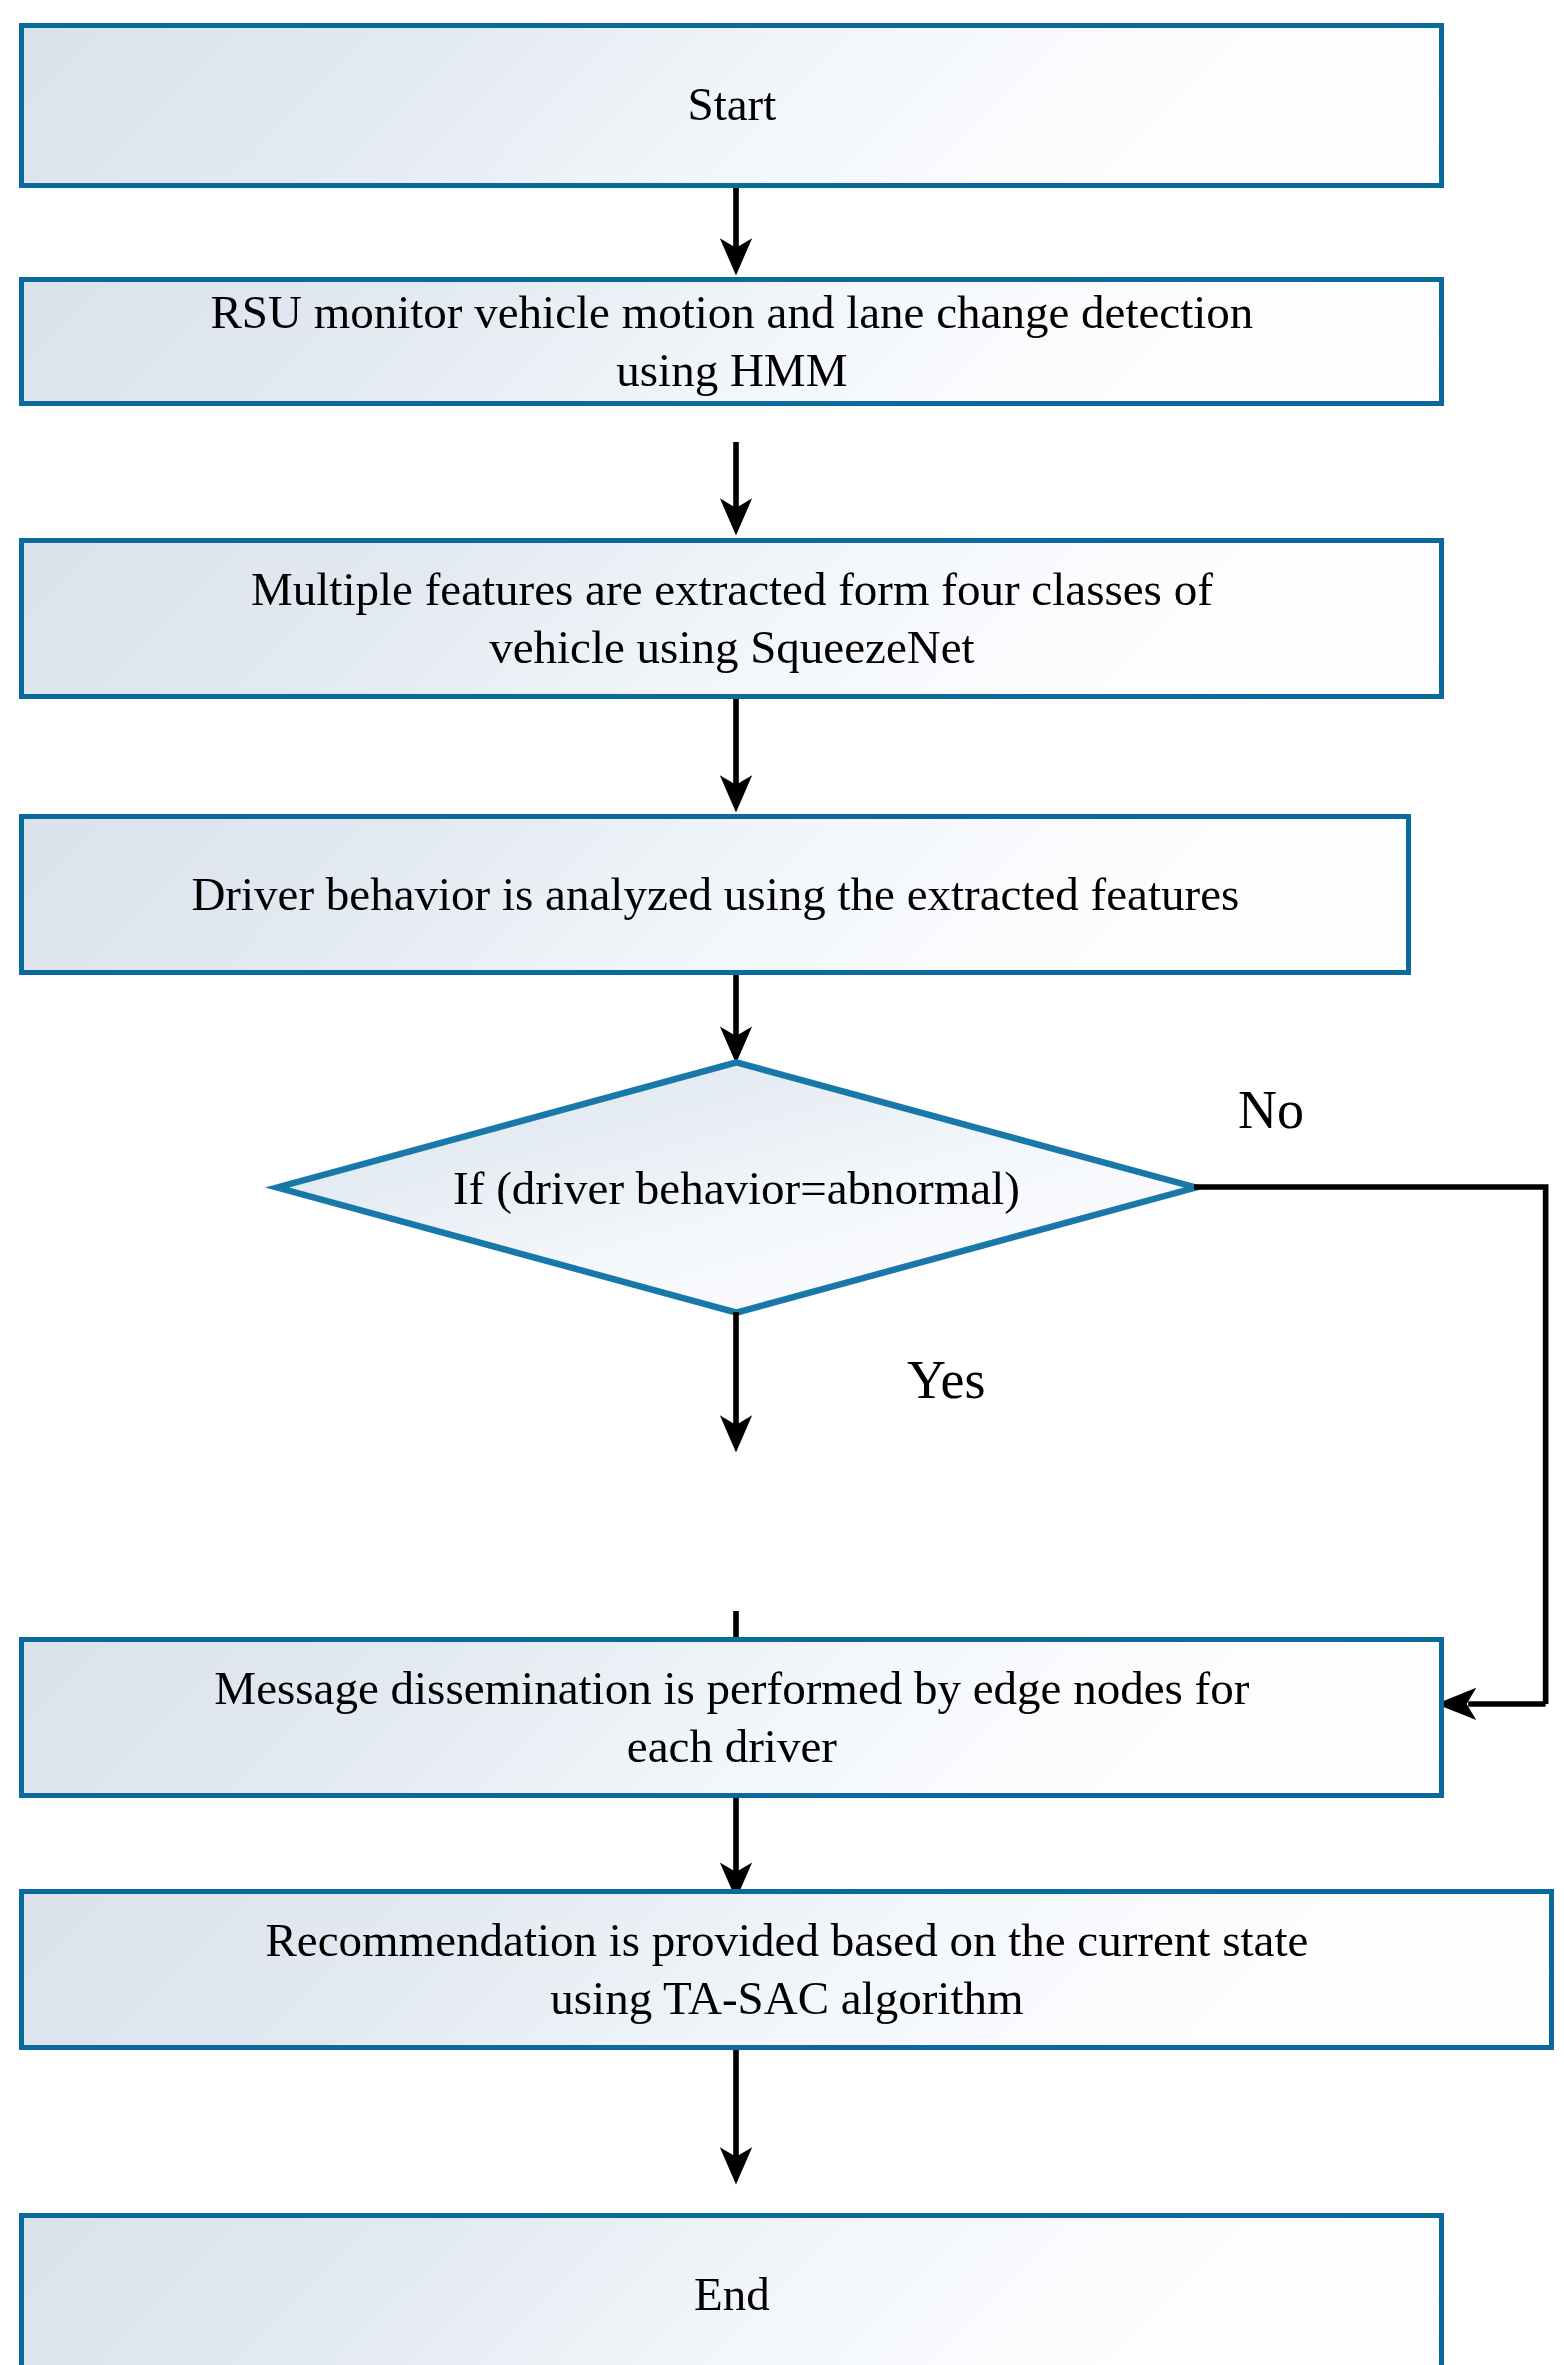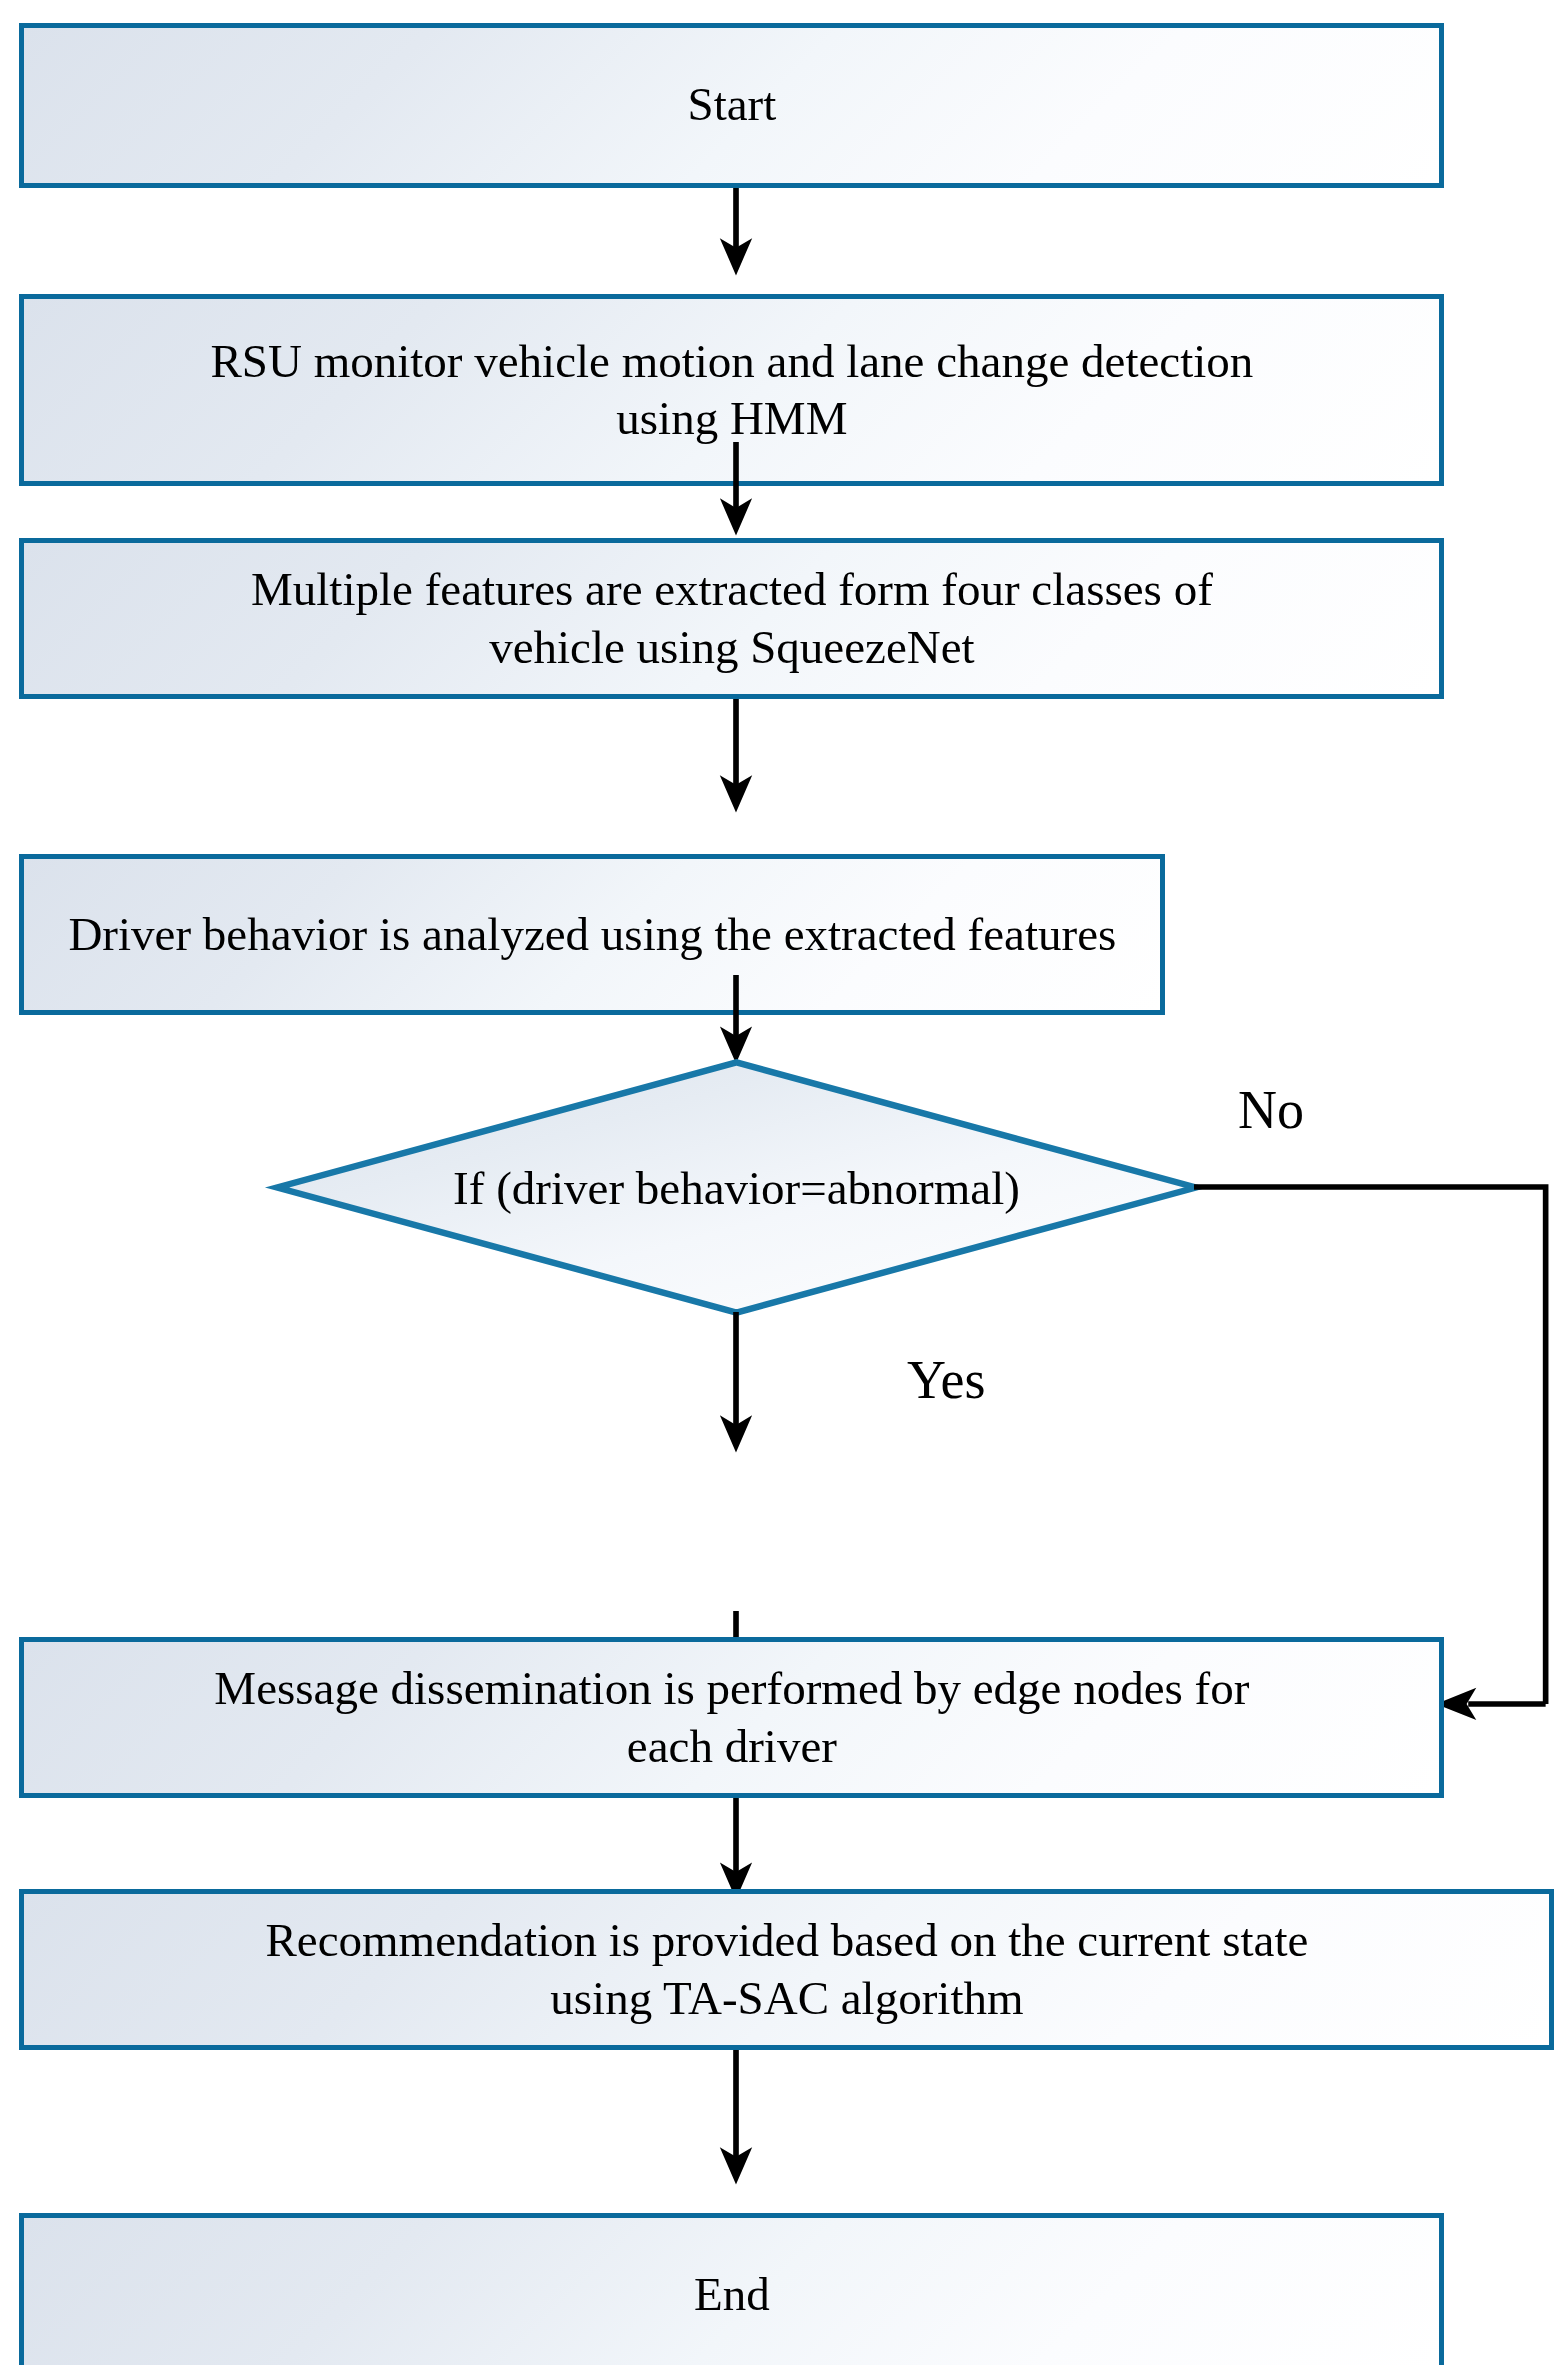--- a/index.html
+++ b/index.html
@@ -98,41 +98,41 @@
 
   <div class="node" style="left:19.4px; top:22.6px; width:1425px; height:165px;">
     <span class="txt">Start</span>
   </div>
 
   <svg class="conn" style="left:710px; top:188px; width:52px; height:89px;" viewBox="0 0 64 110">
     <line x1="32" y1="0" x2="32" y2="82"></line>
     <polygon class="head" points="32,108 12,62 32,74 52,62"></polygon>
   </svg>
 
-  <div class="node" style="left:19.4px; top:277px; width:1425px; height:192px;margin-top:17px;">
+  <div class="node" style="left:19.4px; top:277px; width:1425px; height:129px;">
     <span class="txt">RSU monitor vehicle motion and lane change detection
 using HMM</span>
   </div>
 
   <svg class="conn" style="left:710px; top:442px; width:52px; height:95px;" viewBox="0 0 64 118">
     <line x1="32" y1="0" x2="32" y2="90"></line>
     <polygon class="head" points="32,116 12,70 32,82 52,70"></polygon>
   </svg>
 
   <div class="node" style="left:19.4px; top:538px; width:1425px; height:161px;">
     <span class="txt">Multiple features are extracted form four classes of
 vehicle using SqueezeNet</span>
   </div>
 
   <svg class="conn" style="left:710px; top:699px; width:52px; height:115px;" viewBox="0 0 64 142">
     <line x1="32" y1="0" x2="32" y2="114"></line>
     <polygon class="head" points="32,140 12,94 32,106 52,94"></polygon>
   </svg>
 
-  <div class="node" style="left:19.4px; top:814px; width:1146px; height:161px;margin-top:40px;">
+  <div class="node" style="left:19.4px; top:814px; width:1392px; height:161px;">
     <span class="txt">Driver behavior is analyzed using the extracted features</span>
   </div>
 
   <svg class="conn" style="left:710px; top:975px; width:52px; height:90px;" viewBox="0 0 64 112">
     <line x1="32" y1="0" x2="32" y2="84"></line>
     <polygon class="head" points="32,110 12,64 32,76 52,64"></polygon>
   </svg>
 
   <div class="diamond-wrap" style="left:274px; top:1059px; width:925px; height:257px;">
     <svg width="925" height="257" viewBox="0 0 1146 318">

